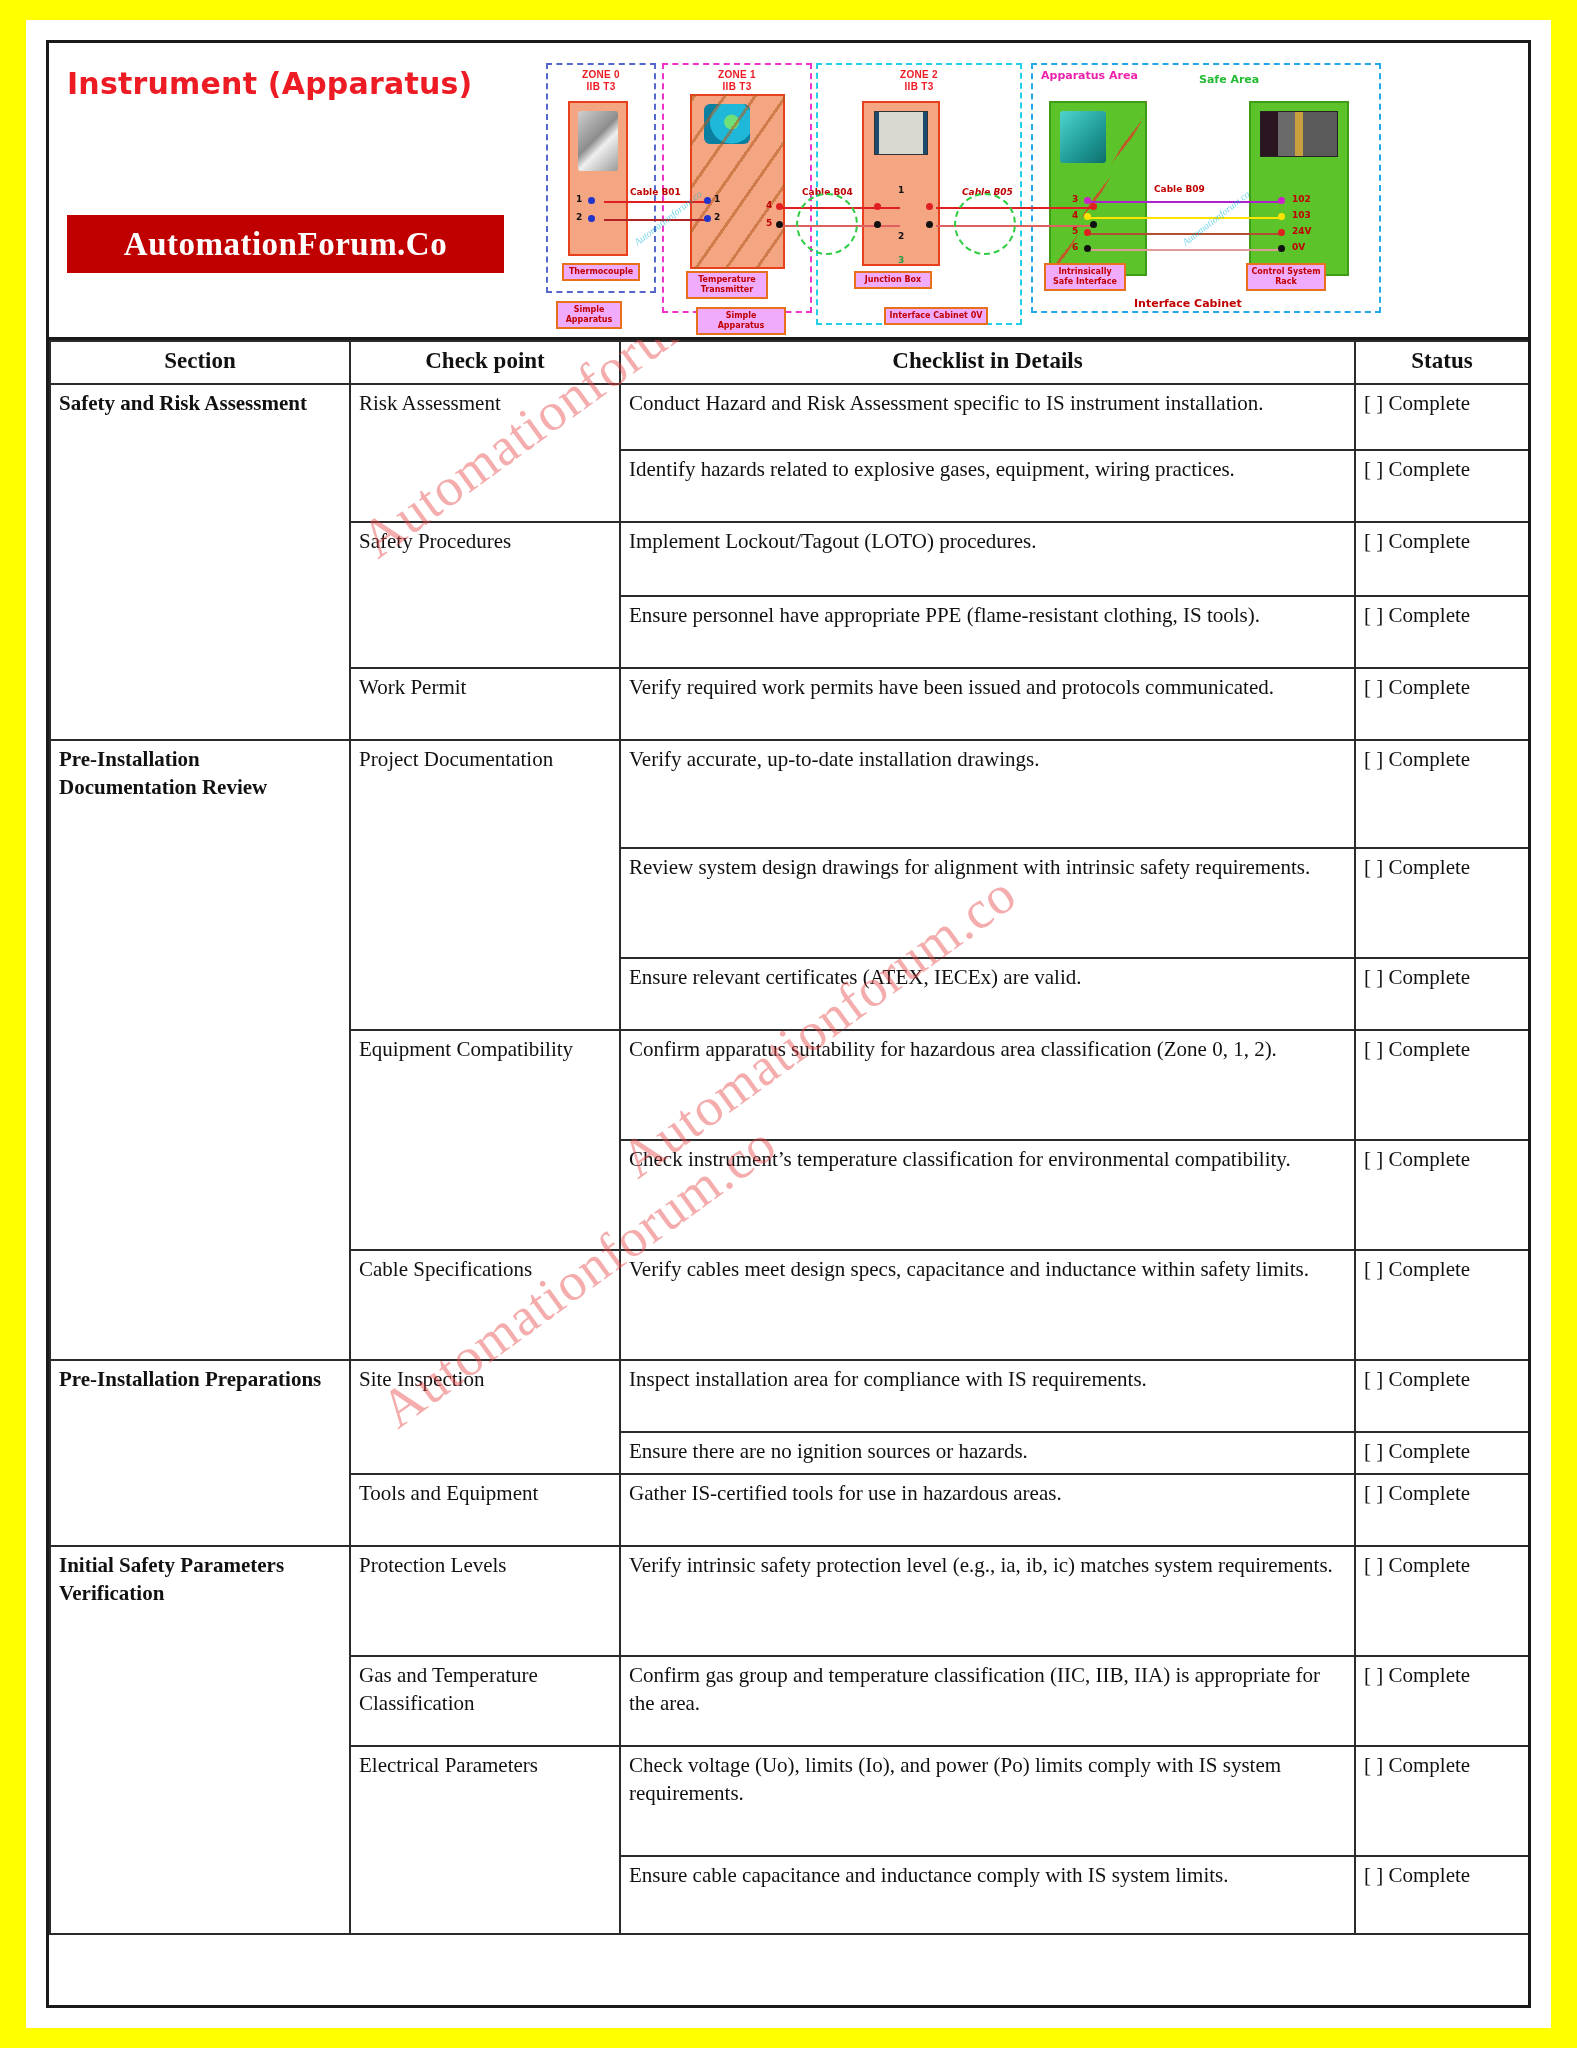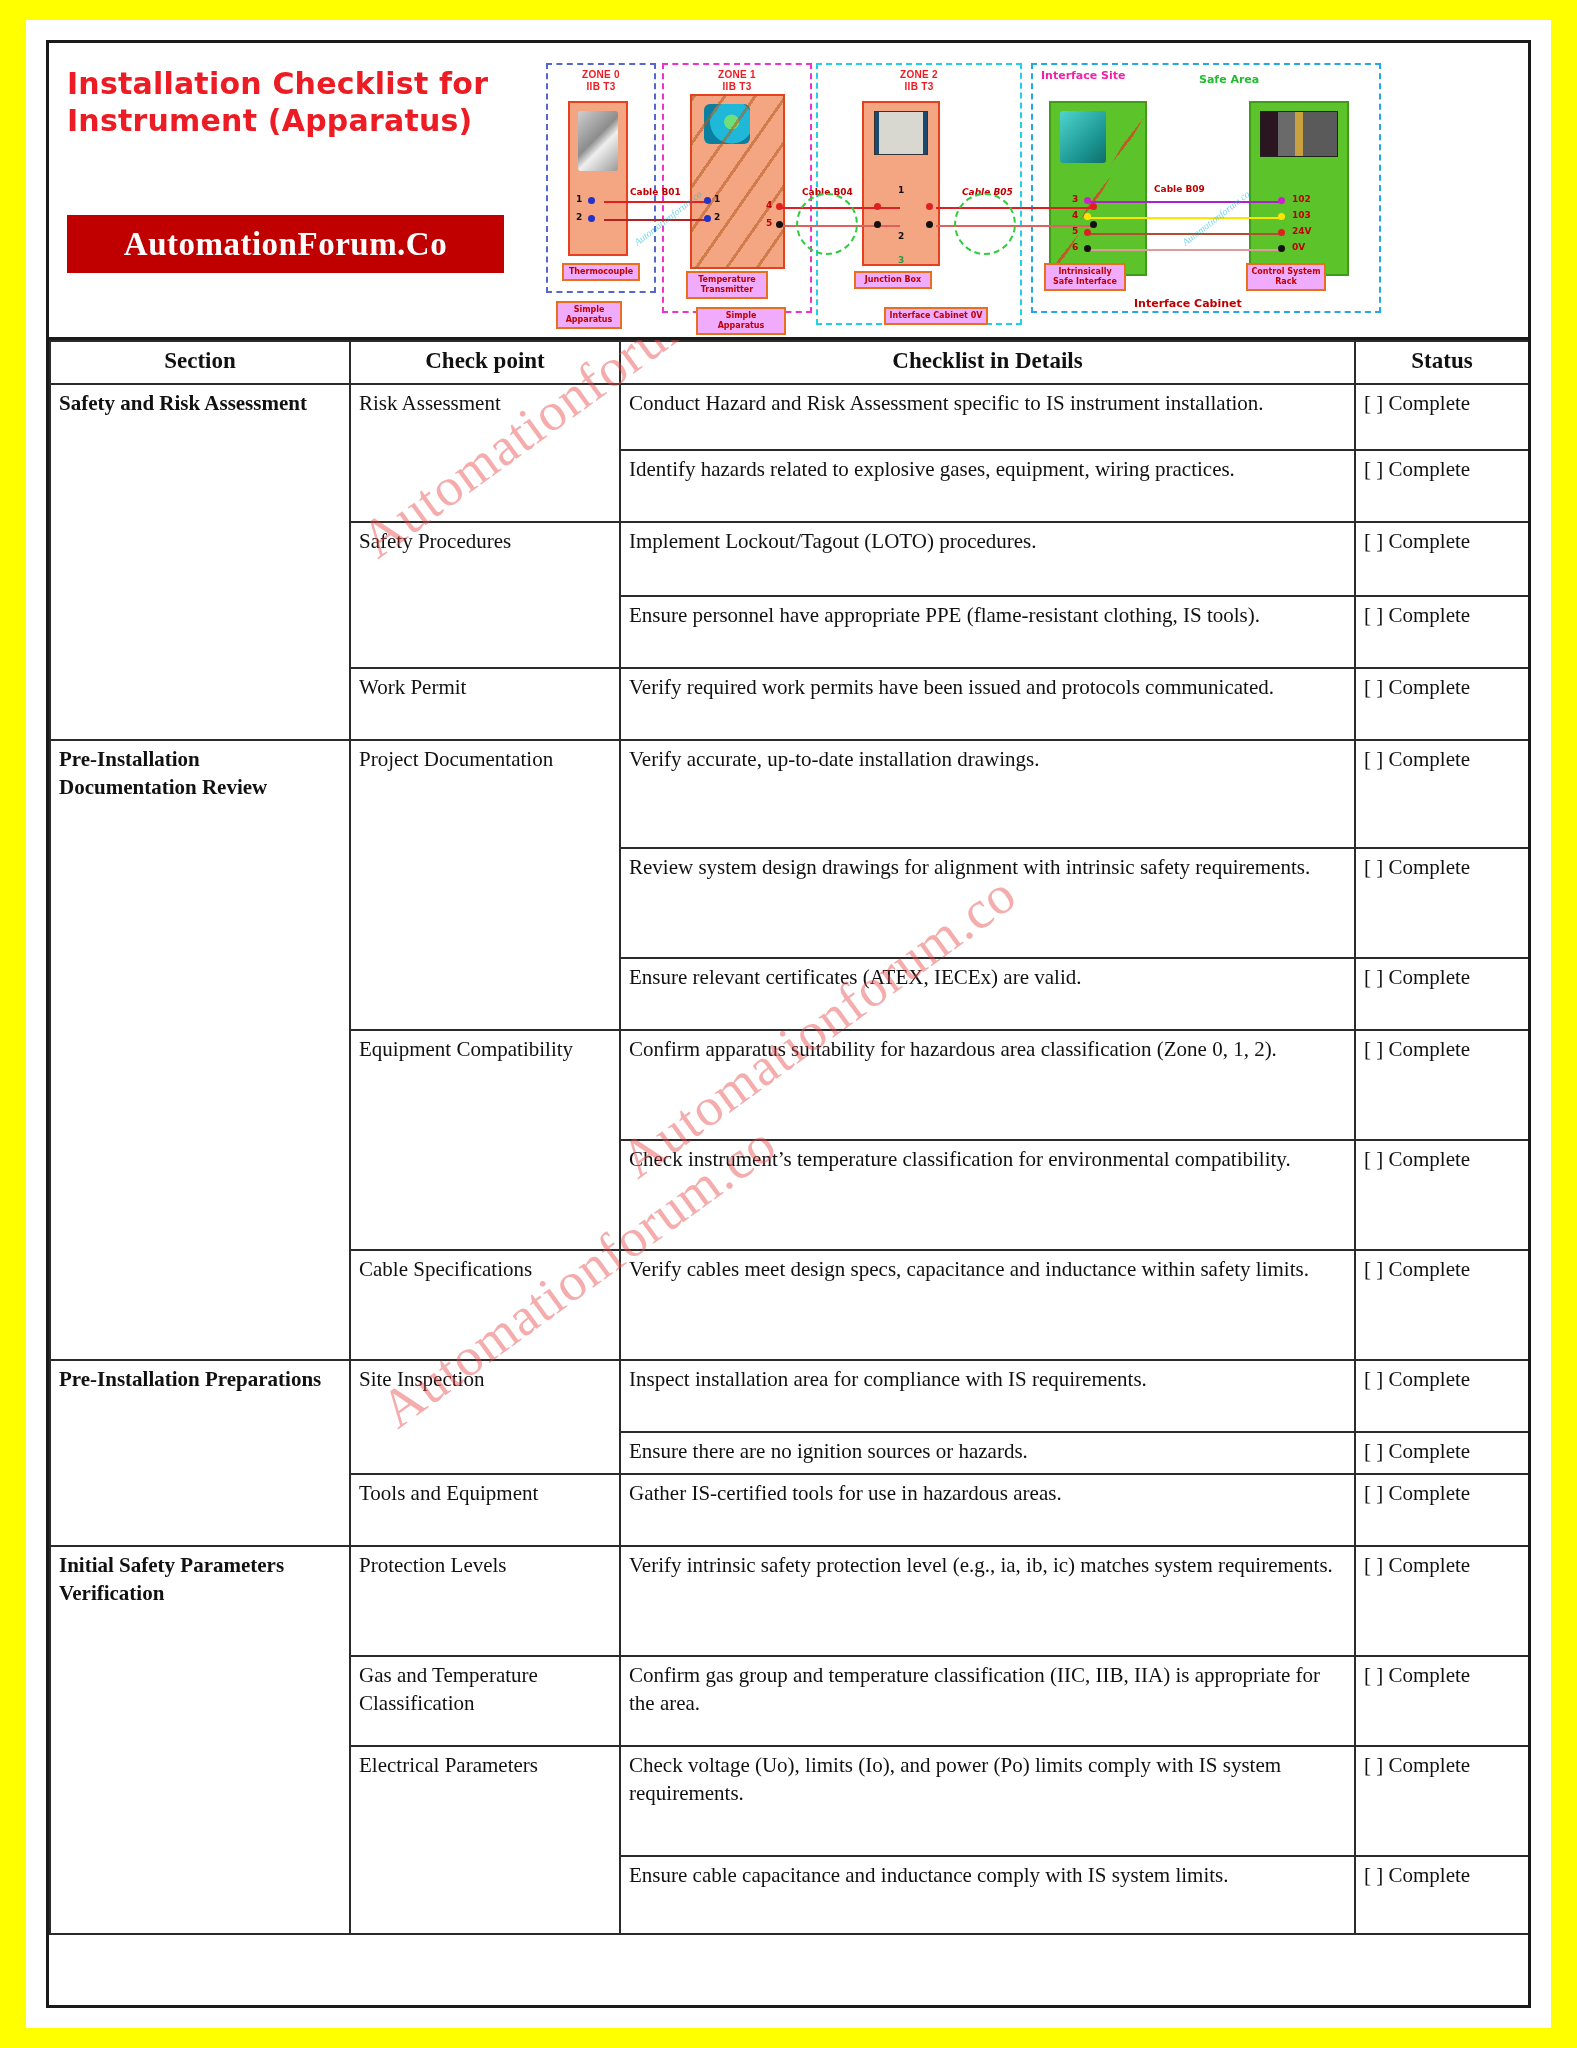--- a/index.html
+++ b/index.html
@@ -163,21 +163,20 @@
 </style>
 </head>
 <body>
 
 <div class="page">
   <div class="outer-frame">
 
     <div class="header">
 
       <div class="title-block">
-        <div class="title-line">Installation Checklist for</div>
         <div class="title-line">Instrument (Apparatus)</div>
       </div>
 
       <div class="logo">AutomationForum.Co</div>
 
       <div class="diagram">
 
         <div class="dz zone-box" style="left:2px;top:14px;width:110px;height:230px;border-color:#5566cc;"></div>
         <div class="dz zone-box" style="left:118px;top:14px;width:150px;height:250px;border-color:#ee33cc;"></div>
         <div class="dz zone-box" style="left:272px;top:14px;width:206px;height:262px;border-color:#22cfe8;"></div>
@@ -189,21 +188,21 @@
         </div>
         <div class="zone-title" style="left:118px;top:20px;width:150px;">
           <span>ZONE 1</span><br>
           <span>IIB T3</span>
         </div>
         <div class="zone-title" style="left:272px;top:20px;width:206px;">
           <span>ZONE 2</span><br>
           <span>IIB T3</span>
         </div>
 
-        <div class="area-lbl" style="left:497px;top:20px;color:#ee22aa;">Interface Site</div>
+        <div class="area-lbl" style="left:497px;top:20px;color:#ee22aa;">Apparatus Area</div>
         <div class="area-lbl" style="left:655px;top:24px;color:#22bb33;">Safe Area</div>
 
         <div class="dev" style="left:24px;top:52px;width:60px;height:155px;"></div>
         <div class="photo" style="left:34px;top:62px;width:40px;height:60px;
              background:linear-gradient(135deg,#cfcfcf,#8d8d8d 45%,#efefef 60%,#9a9a9a);border-radius:3px;"></div>
 
         <div class="dev" style="left:146px;top:45px;width:95px;height:175px;"></div>
         <div class="photo" style="left:160px;top:55px;width:46px;height:40px;
              background:radial-gradient(circle at 60% 45%,#6de07a 0 20%,#1fb8d8 22% 60%,#0b7fa0 62%);border-radius:6px;"></div>
         <div class="dz" style="left:146px;top:45px;width:95px;height:175px;

